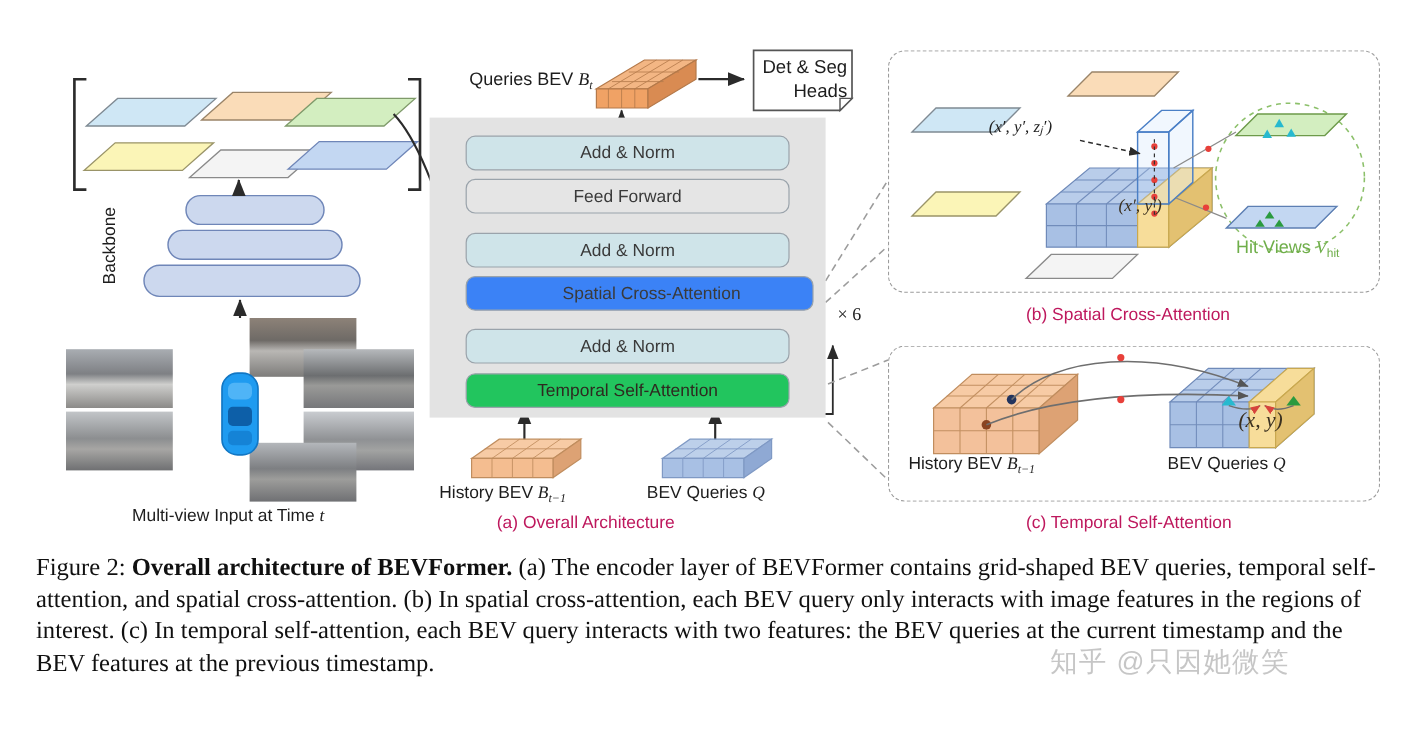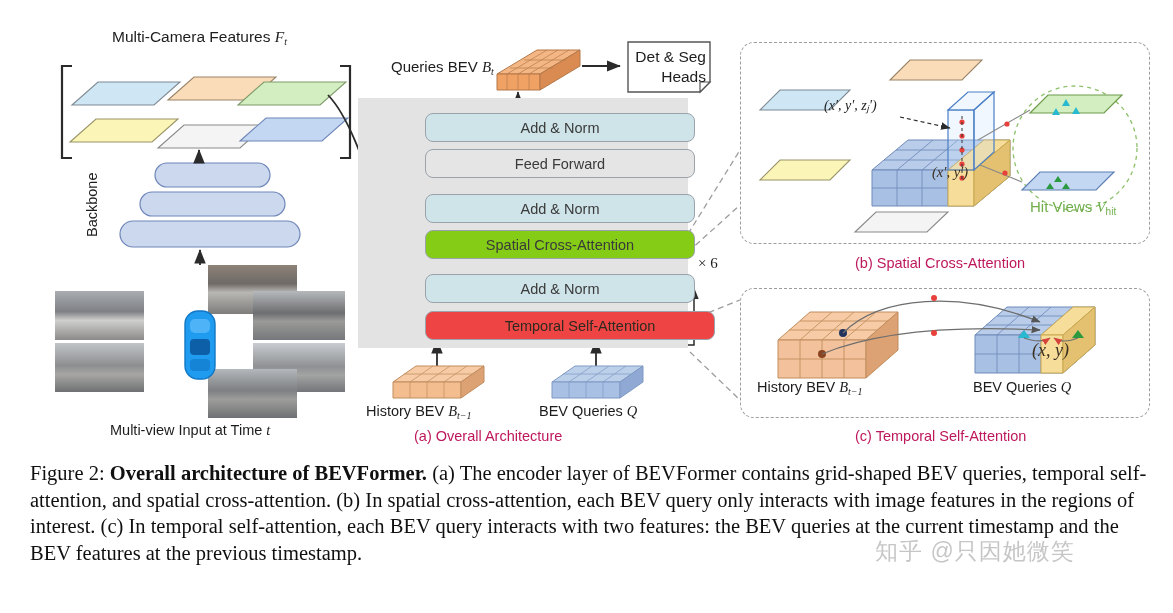--- a/index.html
+++ b/index.html
@@ -8,25 +8,25 @@
   .fig{position:absolute;left:0;top:0;width:1173px;height:613px;}
   .abs{position:absolute;}
   .lbl{font-size:14px;color:#1d1d1d;white-space:nowrap;}
   .lbl .sub{font-size:10px;vertical-align:-3px;font-family:"Liberation Serif",serif;font-style:italic;}
   .math{font-family:"Liberation Serif",serif;font-style:italic;}
 
   
   #enc-panel{left:358px;top:98px;width:330px;height:250px;background:#e3e3e3;}
   .encbox{position:absolute;left:30px;width:268px;height:27px;border-radius:8px;
           border:1px solid #9aa3ab;display:flex;align-items:center;justify-content:center;
-          font-size:14.5px;color:#3a3a3a;margin-left:37px;}
+          font-size:14.5px;color:#3a3a3a;}
   .c-addnorm{background:#cfe4e9;}
   .c-ff{background:#e5e5e5;}
-  .c-sca{background:#84cc16;}
-  .c-tsa{background:#ef4444;color:#2e2a20;padding-left:20px;}
+  .c-sca{background:#3b82f6;padding-left:20px;}
+  .c-tsa{background:#22c55e;color:#2e2a20;}
   .dashbox{position:absolute;border:1.6px dashed #9c9c9c;border-radius:14px;}
   .cap{position:absolute;font-size:14.5px;color:#be185d;white-space:nowrap;}
 
   .camimg{position:absolute;border:0;}
 
   .caption{position:absolute;left:30px;top:460px;width:1125px;
            font-family:"Liberation Serif",serif;font-size:20.5px;line-height:26.5px;
            color:#101010;text-align:left;}
   .caption b{font-weight:bold;}
   .wm{position:absolute;left:875px;top:536px;width:290px;height:36px;
@@ -272,24 +272,20 @@
     </g>
 
     <g stroke="#6e6e6e" stroke-width="1.3" fill="none">
       <path d="M843,333 C880,296 960,290 1040,322" marker-end="url(#ahs)"></path>
       <path d="M822,354 C880,330 960,326 1040,330" marker-end="url(#ahs)"></path>
     </g>
     <circle cx="934" cy="298" r="3" fill="#e8403a"></circle>
     <circle cx="934" cy="333" r="3" fill="#e8403a"></circle>
   </svg>
 
-  <div class="abs lbl" style="left:112px;top:28px;font-size:15.5px">
-    <span>Multi-Camera Features</span>
-    <span class="math">F</span><span class="sub">t</span>
-  </div>
 
   <div class="abs lbl" style="left:84px;top:237px;transform:rotate(-90deg);transform-origin:left top;font-size:14.5px">Backbone</div>
 
   <div class="abs" style="left:55px;top:265px;width:290px;height:150px;">
     <div class="camimg" style="left:153px;top:0;width:89px;height:49px;background:linear-gradient(180deg,#8d8278 0%,#6e6a66 38%,#b9b7b4 56%,#7d7c7a 100%);"></div>
     <div class="camimg" style="left:0px;top:26px;width:89px;height:49px;background:linear-gradient(180deg,#a9adb2 0%,#7e8084 42%,#cfcfcd 60%,#8b8a88 100%);"></div>
     <div class="camimg" style="left:198px;top:26px;width:92px;height:49px;background:linear-gradient(180deg,#b6b9bc 0%,#6c6e70 45%,#9a9a98 62%,#76777a 100%);"></div>
     <div class="camimg" style="left:0px;top:78px;width:89px;height:49px;background:linear-gradient(180deg,#c2c5c8 0%,#8c8e90 46%,#a7a6a4 64%,#6f7072 100%);"></div>
     <div class="camimg" style="left:198px;top:78px;width:92px;height:49px;background:linear-gradient(180deg,#c9ccd0 0%,#8f9194 48%,#a2a3a2 66%,#74757a 100%);"></div>
     <div class="camimg" style="left:153px;top:104px;width:89px;height:49px;background:linear-gradient(180deg,#b4b7bb 0%,#7d7f82 44%,#9d9d9b 62%,#6f7073 100%);"></div>

